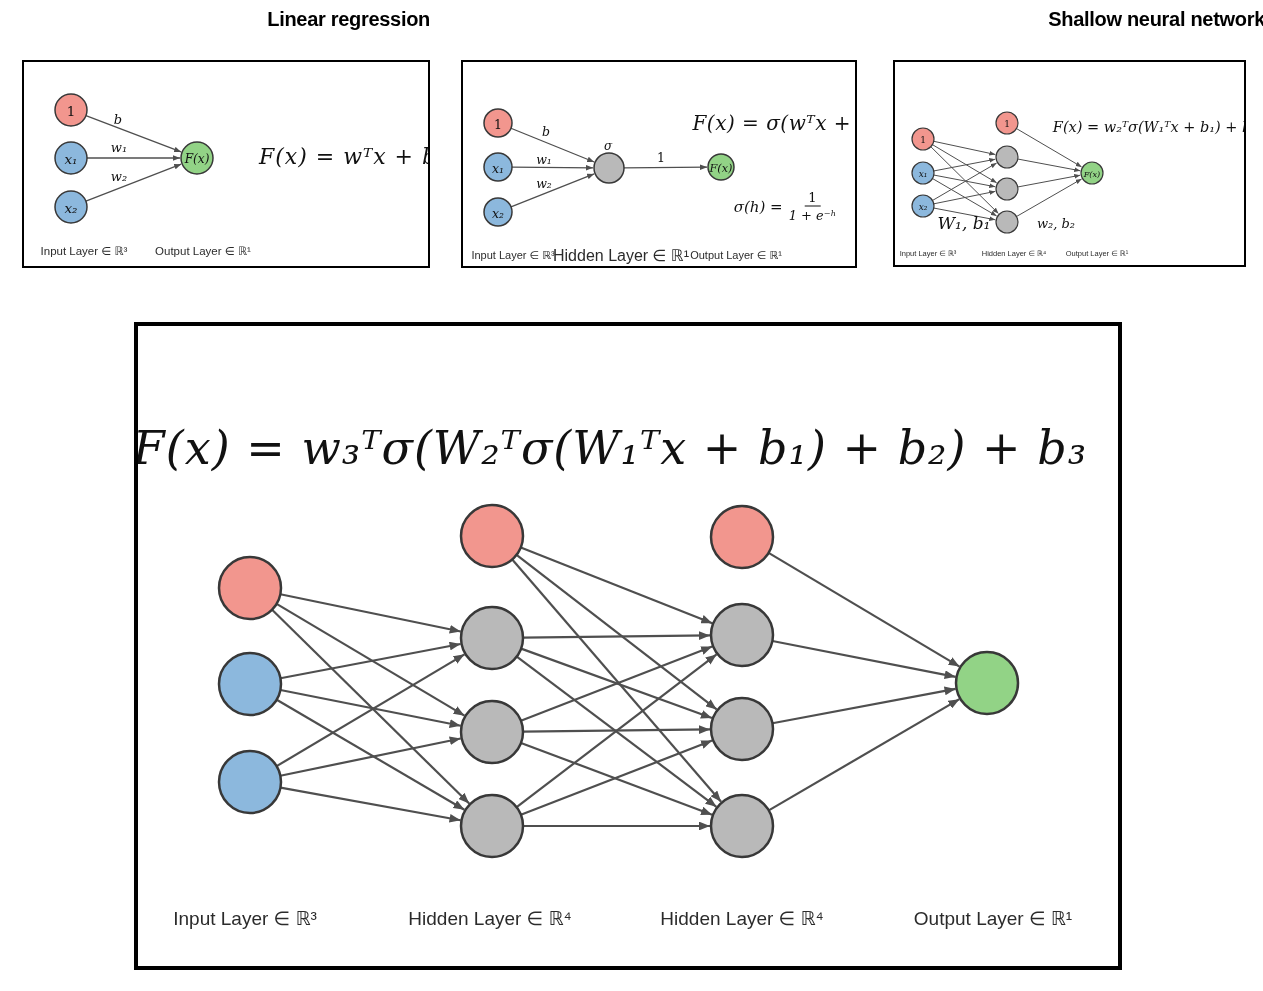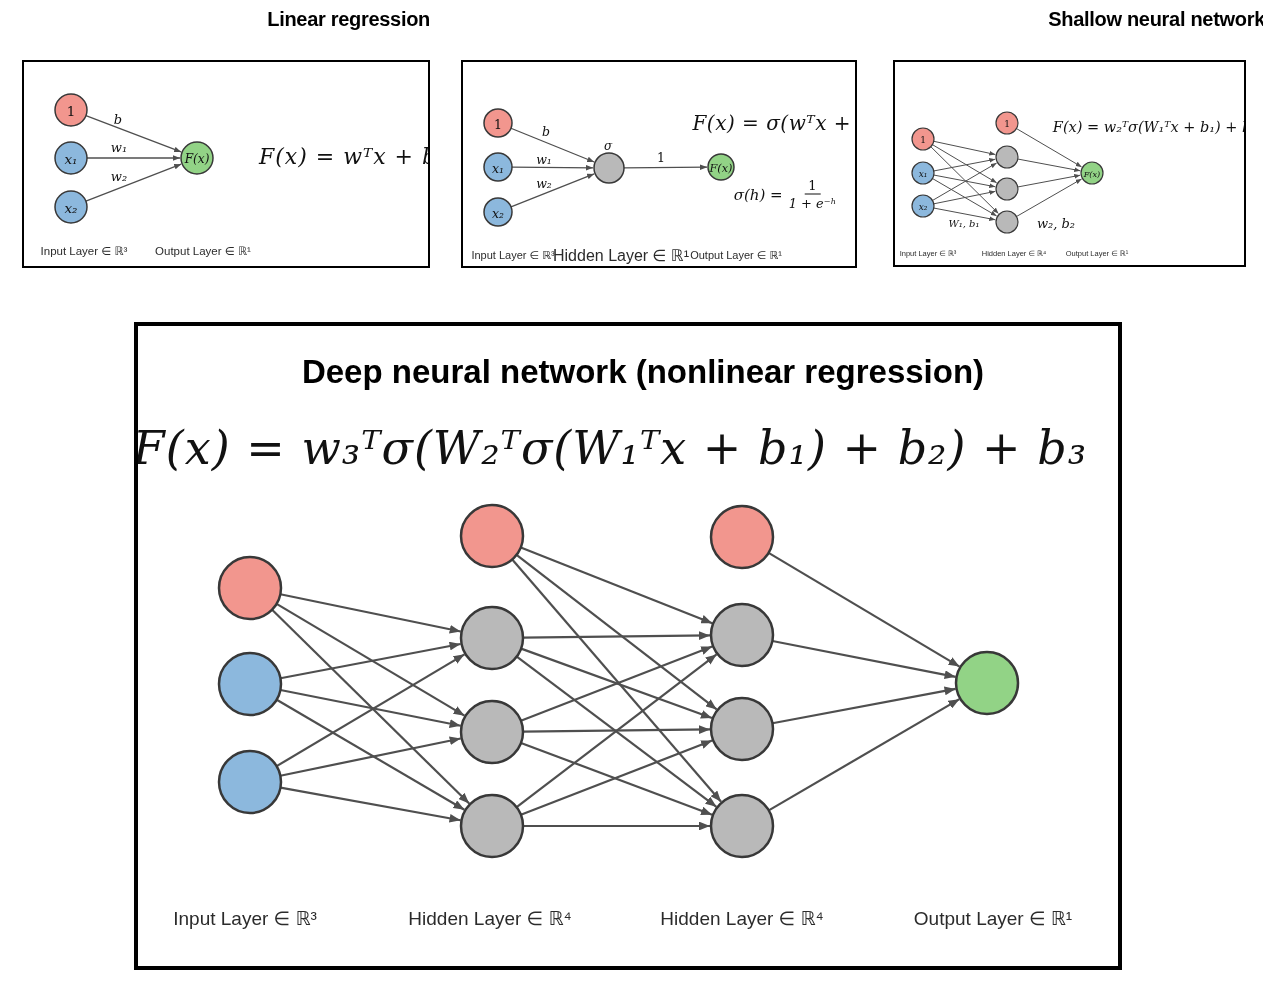--- a/index.html
+++ b/index.html
@@ -74,21 +74,21 @@
         <circle cx="146" cy="106" r="15" fill="#B9B9B9" stroke="#383838" stroke-width="1.5"></circle>
         <circle cx="258" cy="105" r="13" fill="#92D386" stroke="#383838" stroke-width="1.5"></circle>
         <text x="258" y="106" text-anchor="middle" dominant-baseline="central" font-size="11.25" fill="#111" font-family="&quot;DejaVu Serif&quot;,&quot;DejaVu Sans&quot;,serif" font-style="italic">F(x)</text>
       </svg>
     <div class="abs math" style="left:83px;top:69px;font-size:12.5px;">b</div>
     <div class="abs math" style="left:81px;top:97px;font-size:12.5px;">w₁</div>
     <div class="abs math" style="left:81px;top:121px;font-size:12.5px;">w₂</div>
     <div class="abs math" style="left:198px;top:95px;font-size:12.5px;font-style:normal;">1</div>
     <div class="abs math" style="left:145px;top:84px;font-size:12px;">σ</div>
     <div class="abs math" style="left:323px;top:61px;font-size:20px;letter-spacing:0.5px;">F(x) = σ(wᵀx + b)</div>
-    <div class="abs sdef" style="left:322px;top:132px;">
+    <div class="abs sdef" style="left:322px;top:144px;">
       <span class="math" style="font-size:15px;">σ(h) =</span>
       <span class="frac">
         <span class="num math" style="font-style:normal;">1</span>
         <span class="den math">1 + e⁻ʰ</span>
       </span>
     </div>
     <div class="abs cap" style="left:50px;top:193px;font-size:11px;">Input Layer ∈ ℝ³</div>
     <div class="abs cap" style="left:158px;top:193px;font-size:16px;">Hidden Layer ∈ ℝ¹</div>
     <div class="abs cap" style="left:273px;top:193px;font-size:11px;">Output Layer ∈ ℝ¹</div>
   </section>
@@ -120,21 +120,21 @@
         <circle cx="28" cy="144" r="11" fill="#8CB8DD" stroke="#383838" stroke-width="1.2"></circle>
         <text x="28" y="145" text-anchor="middle" dominant-baseline="central" font-size="9" fill="#111" font-family="&quot;DejaVu Serif&quot;,&quot;DejaVu Sans&quot;,serif" font-style="italic">x₂</text>
         <circle cx="112" cy="61" r="11" fill="#F2968E" stroke="#383838" stroke-width="1.2"></circle>
         <text x="112" y="62" text-anchor="middle" dominant-baseline="central" font-size="9" fill="#111" font-family="&quot;DejaVu Serif&quot;,&quot;DejaVu Sans&quot;,serif">1</text>
         <circle cx="112" cy="95" r="11" fill="#B9B9B9" stroke="#383838" stroke-width="1.2"></circle>
         <circle cx="112" cy="127" r="11" fill="#B9B9B9" stroke="#383838" stroke-width="1.2"></circle>
         <circle cx="112" cy="160" r="11" fill="#B9B9B9" stroke="#383838" stroke-width="1.2"></circle>
         <circle cx="197" cy="111" r="11" fill="#92D386" stroke="#383838" stroke-width="1.2"></circle>
         <text x="197" y="112" text-anchor="middle" dominant-baseline="central" font-size="8.1" fill="#111" font-family="&quot;DejaVu Serif&quot;,&quot;DejaVu Sans&quot;,serif" font-style="italic">F(x)</text>
       </svg>
-    <div class="abs math" style="left:69px;top:161px;font-size:10px;">W₁, b₁</div>
+    <div class="abs math" style="left:69px;top:161px;font-size:17px;">W₁, b₁</div>
     <div class="abs math" style="left:161px;top:161px;font-size:13px;">w₂, b₂</div>
     <div class="abs math" style="left:260px;top:65px;font-size:14.5px;">F(x) = w₂ᵀσ(W₁ᵀx + b₁) + b₂</div>
     <div class="abs cap" style="left:33px;top:191px;font-size:7.5px;">Input Layer ∈ ℝ³</div>
     <div class="abs cap" style="left:119px;top:191px;font-size:7.5px;">Hidden Layer ∈ ℝ⁴</div>
     <div class="abs cap" style="left:202px;top:191px;font-size:7.5px;">Output Layer ∈ ℝ¹</div>
   </section>
 
   <section class="panel" id="p-deep" style="left:134px;top:322px;width:988px;height:648px;">
     <svg width="980" height="640" viewBox="0 0 980 640">
         <defs>
@@ -173,21 +173,20 @@
         <circle cx="354" cy="210" r="31" fill="#F2968E" stroke="#383838" stroke-width="2.5"></circle>
         <circle cx="354" cy="312" r="31" fill="#B9B9B9" stroke="#383838" stroke-width="2.5"></circle>
         <circle cx="354" cy="406" r="31" fill="#B9B9B9" stroke="#383838" stroke-width="2.5"></circle>
         <circle cx="354" cy="500" r="31" fill="#B9B9B9" stroke="#383838" stroke-width="2.5"></circle>
         <circle cx="604" cy="211" r="31" fill="#F2968E" stroke="#383838" stroke-width="2.5"></circle>
         <circle cx="604" cy="309" r="31" fill="#B9B9B9" stroke="#383838" stroke-width="2.5"></circle>
         <circle cx="604" cy="403" r="31" fill="#B9B9B9" stroke="#383838" stroke-width="2.5"></circle>
         <circle cx="604" cy="500" r="31" fill="#B9B9B9" stroke="#383838" stroke-width="2.5"></circle>
         <circle cx="849" cy="357" r="31" fill="#92D386" stroke="#383838" stroke-width="2.5"></circle>
       </svg>
-    <div class="abs deep-title" style="left:505px;top:46px;font-size:33px;">Deep neural network (nonlinear regression)</div>
     <div class="abs math" style="left:472px;top:122px;font-size:46px;letter-spacing:1px;">F(x) = w₃ᵀσ(W₂ᵀσ(W₁ᵀx + b₁) + b₂) + b₃</div>
     <div class="abs cap" style="left:107px;top:592px;font-size:19px;">Input Layer ∈ ℝ³</div>
     <div class="abs cap" style="left:352px;top:592px;font-size:19px;">Hidden Layer ∈ ℝ⁴</div>
     <div class="abs cap" style="left:604px;top:592px;font-size:19px;">Hidden Layer ∈ ℝ⁴</div>
     <div class="abs cap" style="left:855px;top:592px;font-size:19px;">Output Layer ∈ ℝ¹</div>
   </section>
 
 </div>
 
 </body></html>

